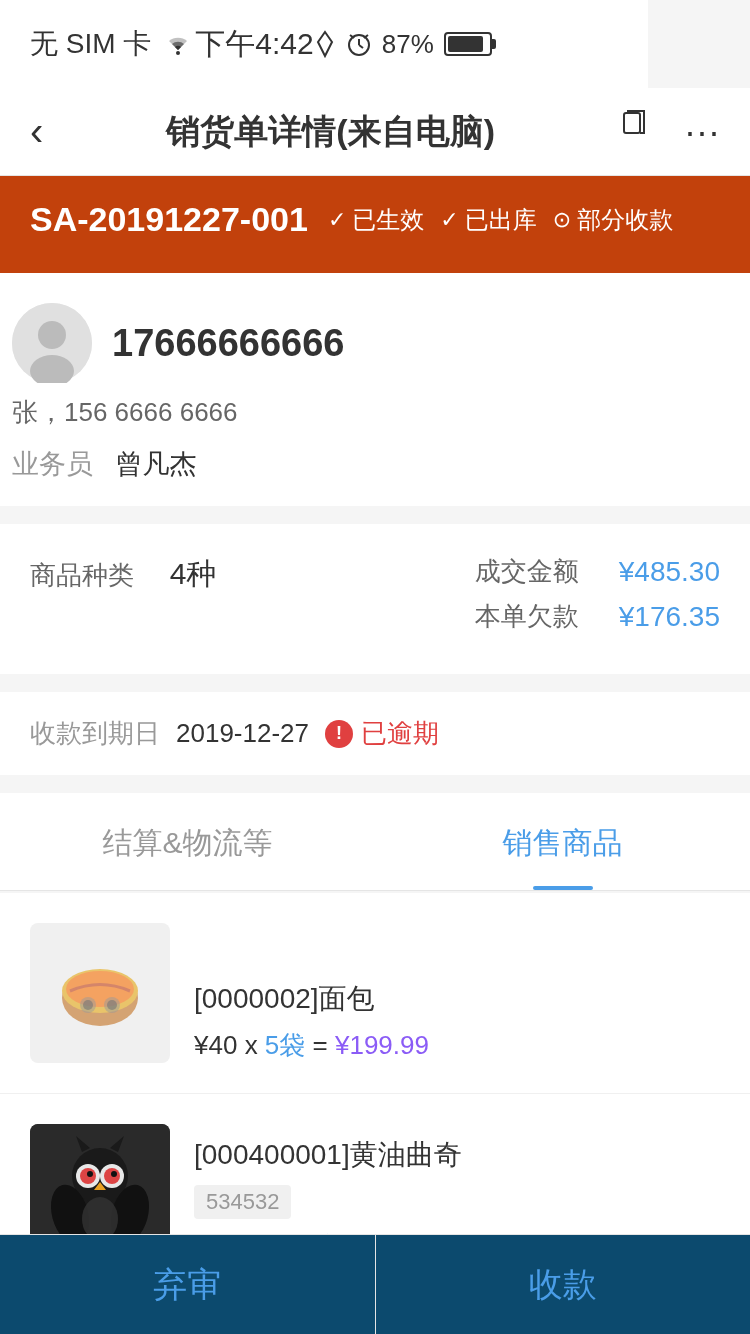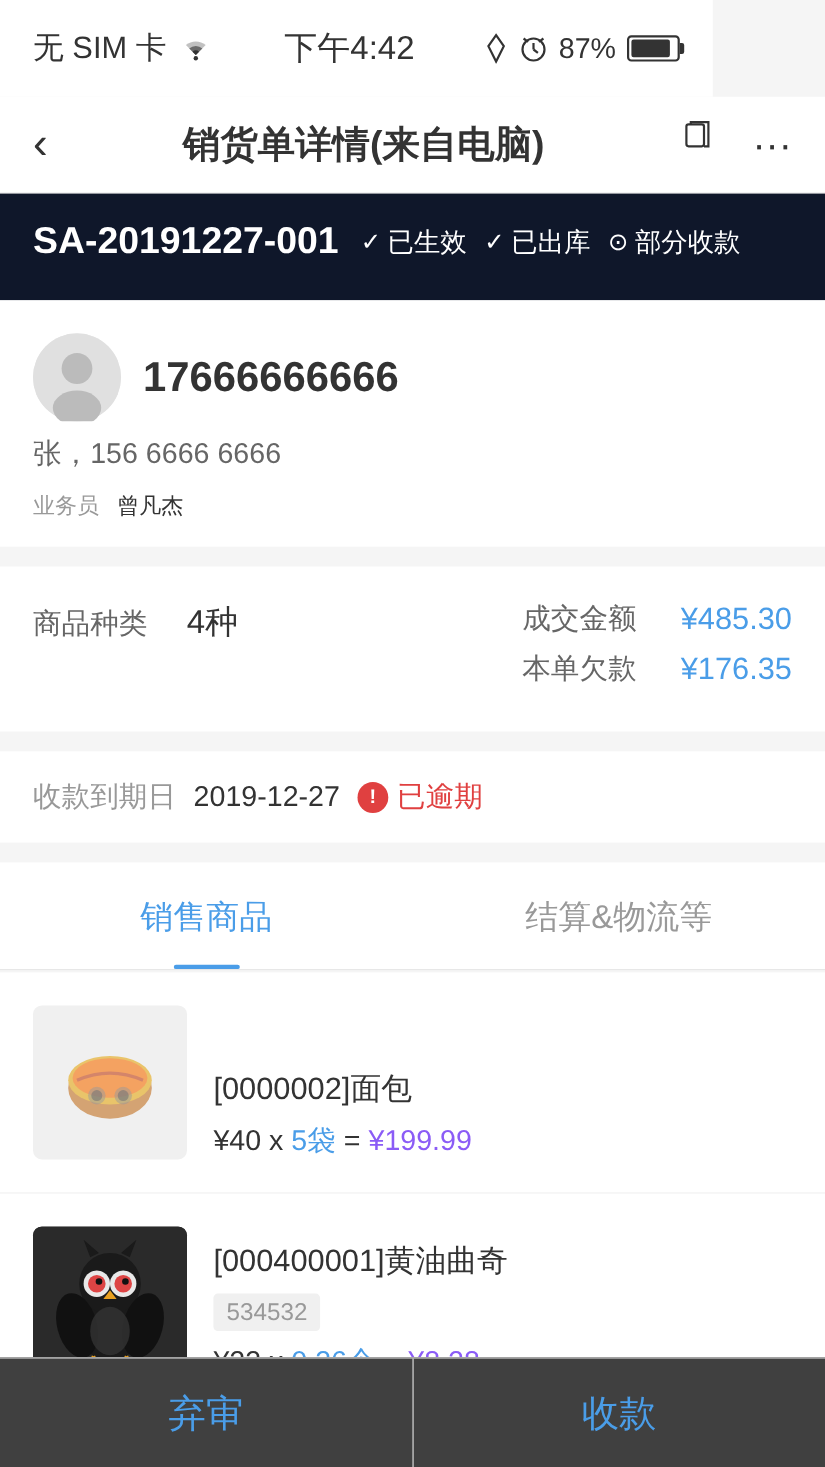--- a/index.html
+++ b/index.html
@@ -13,21 +13,20 @@
       color: #333;
     }
 
     
     .status-bar {
       width: 648px;
       height: 88px;
       background: #fff;
       display: flex;
       align-items: center;
-      justify-content: space-between;
       padding: 0 30px;
       font-size: 28px;
     }
     .status-left {
       display: flex;
       align-items: center;
       gap: 10px;
     }
     .status-center {
       font-size: 30px;
@@ -94,21 +93,21 @@
       gap: 30px;
     }
     .nav-icon {
       font-size: 36px;
       color: #333;
       cursor: pointer;
     }
 
     
     .header-banner {
-      background: #0f172a;
+      background: #c2410c;
       padding: 24px 30px 20px;
     }
     .header-row1 {
       display: flex;
       align-items: center;
       gap: 20px;
       margin-bottom: 14px;
     }
     .order-id {
       font-size: 34px;
@@ -131,21 +130,21 @@
       font-size: 22px;
     }
     .header-row2 {
       font-size: 24px;
       color: rgba(255,255,255,0.9);
     }
 
     
     .customer-section {
       background: #fff;
-      padding: 30px 30px 24px;
+      padding: 30px 12px 24px;
       margin-bottom: 2px;
     }
     .customer-row {
       display: flex;
       align-items: center;
       gap: 20px;
       margin-bottom: 12px;
     }
     .avatar {
       width: 80px;
@@ -163,21 +162,21 @@
       color: #333;
     }
     .customer-detail {
       font-size: 26px;
       color: #666;
       margin-bottom: 16px;
     }
     .customer-meta {
       display: flex;
       gap: 28px;
-      font-size: 20px;
+      font-size: 27px;
       color: #333;
     }
     .meta-label {
       color: #999;
     }
     .meta-value {
       color: #333;
     }
 
     
@@ -347,21 +346,21 @@
       color: #4a9de8;
     }
 
     
     .bottom-bar {
       position: fixed;
       bottom: 0;
       left: 0;
       width: 750px;
       height: 100px;
-      background: #404040;
+      background: #0c4a6e;
       display: flex;
       border-top: 1px solid #e5e5e5;
     }
     .bottom-btn {
       flex: 1;
       display: flex;
       align-items: center;
       justify-content: center;
       font-size: 34px;
       font-weight: 500;
@@ -493,25 +492,25 @@
   <span class="due-overdue">
     <span class="overdue-dot">!</span>
     <span>已逾期</span>
   </span>
 </div>
 
 <div class="divider"></div>
 
 <div class="tabs-section">
   <div class="tabs-row">
+    <div class="tab-item">
+      <span>结算&amp;物流等</span>
+    </div>
     <div class="tab-item active">
       <span>销售商品</span>
-    </div>
-    <div class="tab-item">
-      <span>结算&amp;物流等</span>
     </div>
   </div>
 </div>
 
 <div class="products-section">
 
   <div class="product-item">
     <div class="product-img">
       <svg width="100" height="100" viewBox="0 0 100 100">
         <ellipse cx="50" cy="55" rx="38" ry="28" fill="#d4a373"></ellipse>

